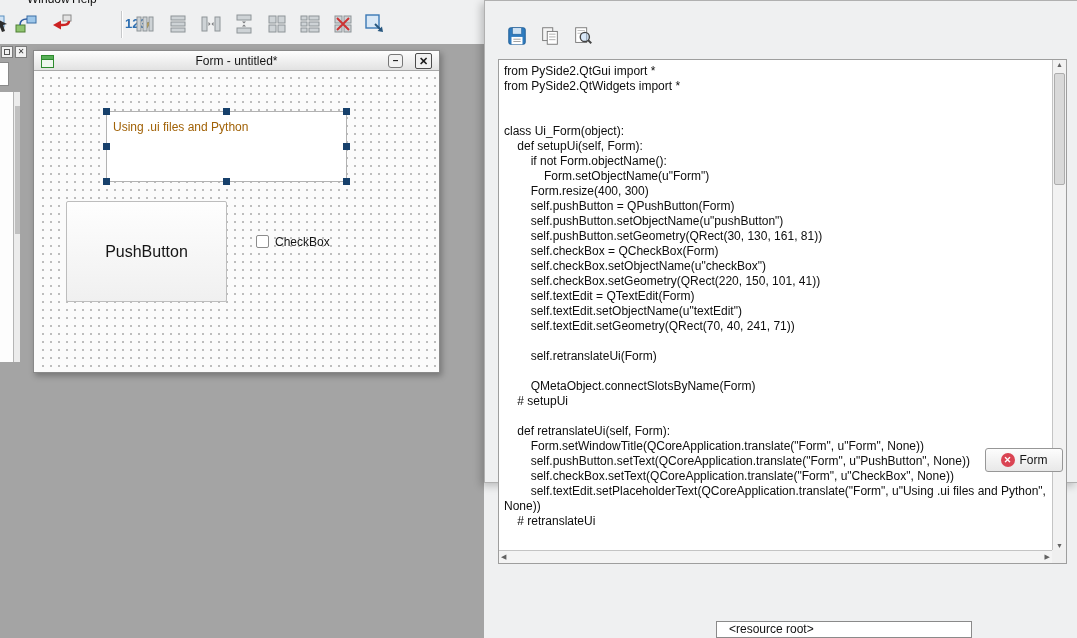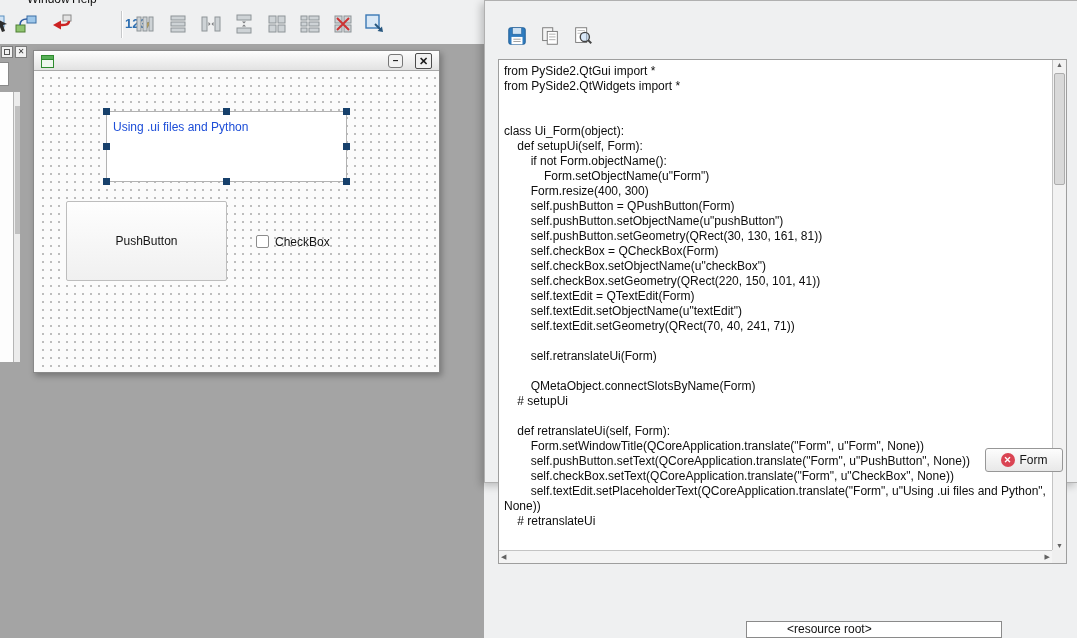--- a/index.html
+++ b/index.html
@@ -44,25 +44,25 @@
   .fw-min { position:absolute; right:36px; top:3px; width:15px; height:14px; background:#f1f1f1;
             border:1px solid #777; border-radius:3px; font-weight:bold; font-size:10px; line-height:11px; text-align:center; }
   .fw-close { position:absolute; right:7px; top:2px; width:17px; height:16px; background:#f1f1f1;
               border:1px solid #4d4d4d; border-radius:2px; font-weight:bold; font-size:11px; line-height:14px; text-align:center; }
   .fw-canvas { position:absolute; left:2px; top:20px; width:403px; height:301px; background:#fbfbfb;
                background-image:radial-gradient(circle, #bdbdbd 1px, transparent 1.2px);
                background-size:8px 8px; background-position:3px 3px; }
 
   .w-textedit { position:absolute; left:70px; top:40px; width:241px; height:71px;
                 background:#fff; border:1px solid #b2b2b2; padding:5px 6px; }
-  .w-textedit .ph { font-size:12px; color:#1d4ed8; }
+  .w-textedit .ph { font-size:12px; color:#a16207; }
   .handle { position:absolute; width:7px; height:7px; background:#17406b; }
-  .w-pushbutton { position:absolute; left:30px; top:130px; width:161px; height:80px;
+  .w-pushbutton { position:absolute; left:30px; top:130px; width:161px; height:101px;
                   background:linear-gradient(#fefefe,#f0f0f0); border:1px solid #bdbdbd; border-radius:2px;
-                  display:flex; align-items:center; justify-content:center; font-size:12px; color:#151515; }
+                  display:flex; align-items:center; justify-content:center; font-size:16px; color:#151515; }
   .w-checkbox { position:absolute; left:220px; top:150px; width:101px; height:41px;
                 display:flex; align-items:center; font-size:12px; color:#151515; }
   .cb-indicator { width:13px; height:13px; background:#fff; border:1px solid #8c8c8c; border-radius:2px; margin-right:6px; flex:none; }
 
   
   .dialog { position:absolute; left:484px; top:0; width:594px; height:483px; background:#eff0f1;
             border:1px solid #b0b0b0; border-right:none; box-shadow:-3px 3px 8px rgba(0,0,0,.22); }
   .dicon { position:absolute; top:23px; width:24px; height:24px; display:flex; align-items:center; justify-content:center; }
 
   .code-area { position:absolute; left:13px; top:58px; width:569px; height:505px; background:#fff; border:1px solid #9e9e9e; }
@@ -83,21 +83,21 @@
   .close-btn { position:absolute; right:15px; bottom:10px; width:78px; height:24px;
                display:flex; align-items:center; justify-content:center;
                background:linear-gradient(#fdfdfd,#e8e8e8); border:1px solid #979797; border-radius:3px;
                font-family:"Liberation Sans", sans-serif; font-size:12px; color:#151515; cursor:default; }
   .close-x { width:14px; height:14px; border-radius:50%; background:#da4453; color:#fff;
              font-size:9px; font-weight:bold; line-height:14px; text-align:center; margin-right:5px; flex:none; }
 
   
   .bottom-strip { position:absolute; left:484px; top:615px; width:593px; height:23px; background:#eff0f1; }
   .resource-box { position:absolute; left:232px; top:6px; width:256px; height:17px; background:#fff;
-                  border:1px solid #8a8a8a; font-size:12px; line-height:15px; padding-left:40px; color:#111;margin-left:30px; }
+                  border:1px solid #8a8a8a; font-size:12px; line-height:15px; padding-left:12px; color:#111; }
 </style>
 </head>
 <body>
 
 <div class="menubar">
 
   <span class="menu-window">Window</span>
   <span class="menu-help">Help</span>
 </div>
 
@@ -233,20 +233,21 @@
   </span>
 
   <div class="form-window">
     <div class="fw-titlebar">
       <span class="fw-icon">
         <svg width="13" height="13" viewBox="0 0 13 13">
           <rect x="0.5" y="0.5" width="12" height="12" fill="#eef7ee" stroke="#2e8b2e"></rect>
           <rect x="0.5" y="0.5" width="12" height="4" fill="#58b058" stroke="#2e8b2e"></rect>
         </svg>
       </span>
+      <span class="fw-title">Form - untitled*</span>
       <span class="fw-min">–</span>
       <span class="fw-close">✕</span>
     </div>
 
     <div class="fw-canvas">
 
       <div class="w-textedit">
         <span class="ph">Using .ui files and Python</span>
       </div>
 

